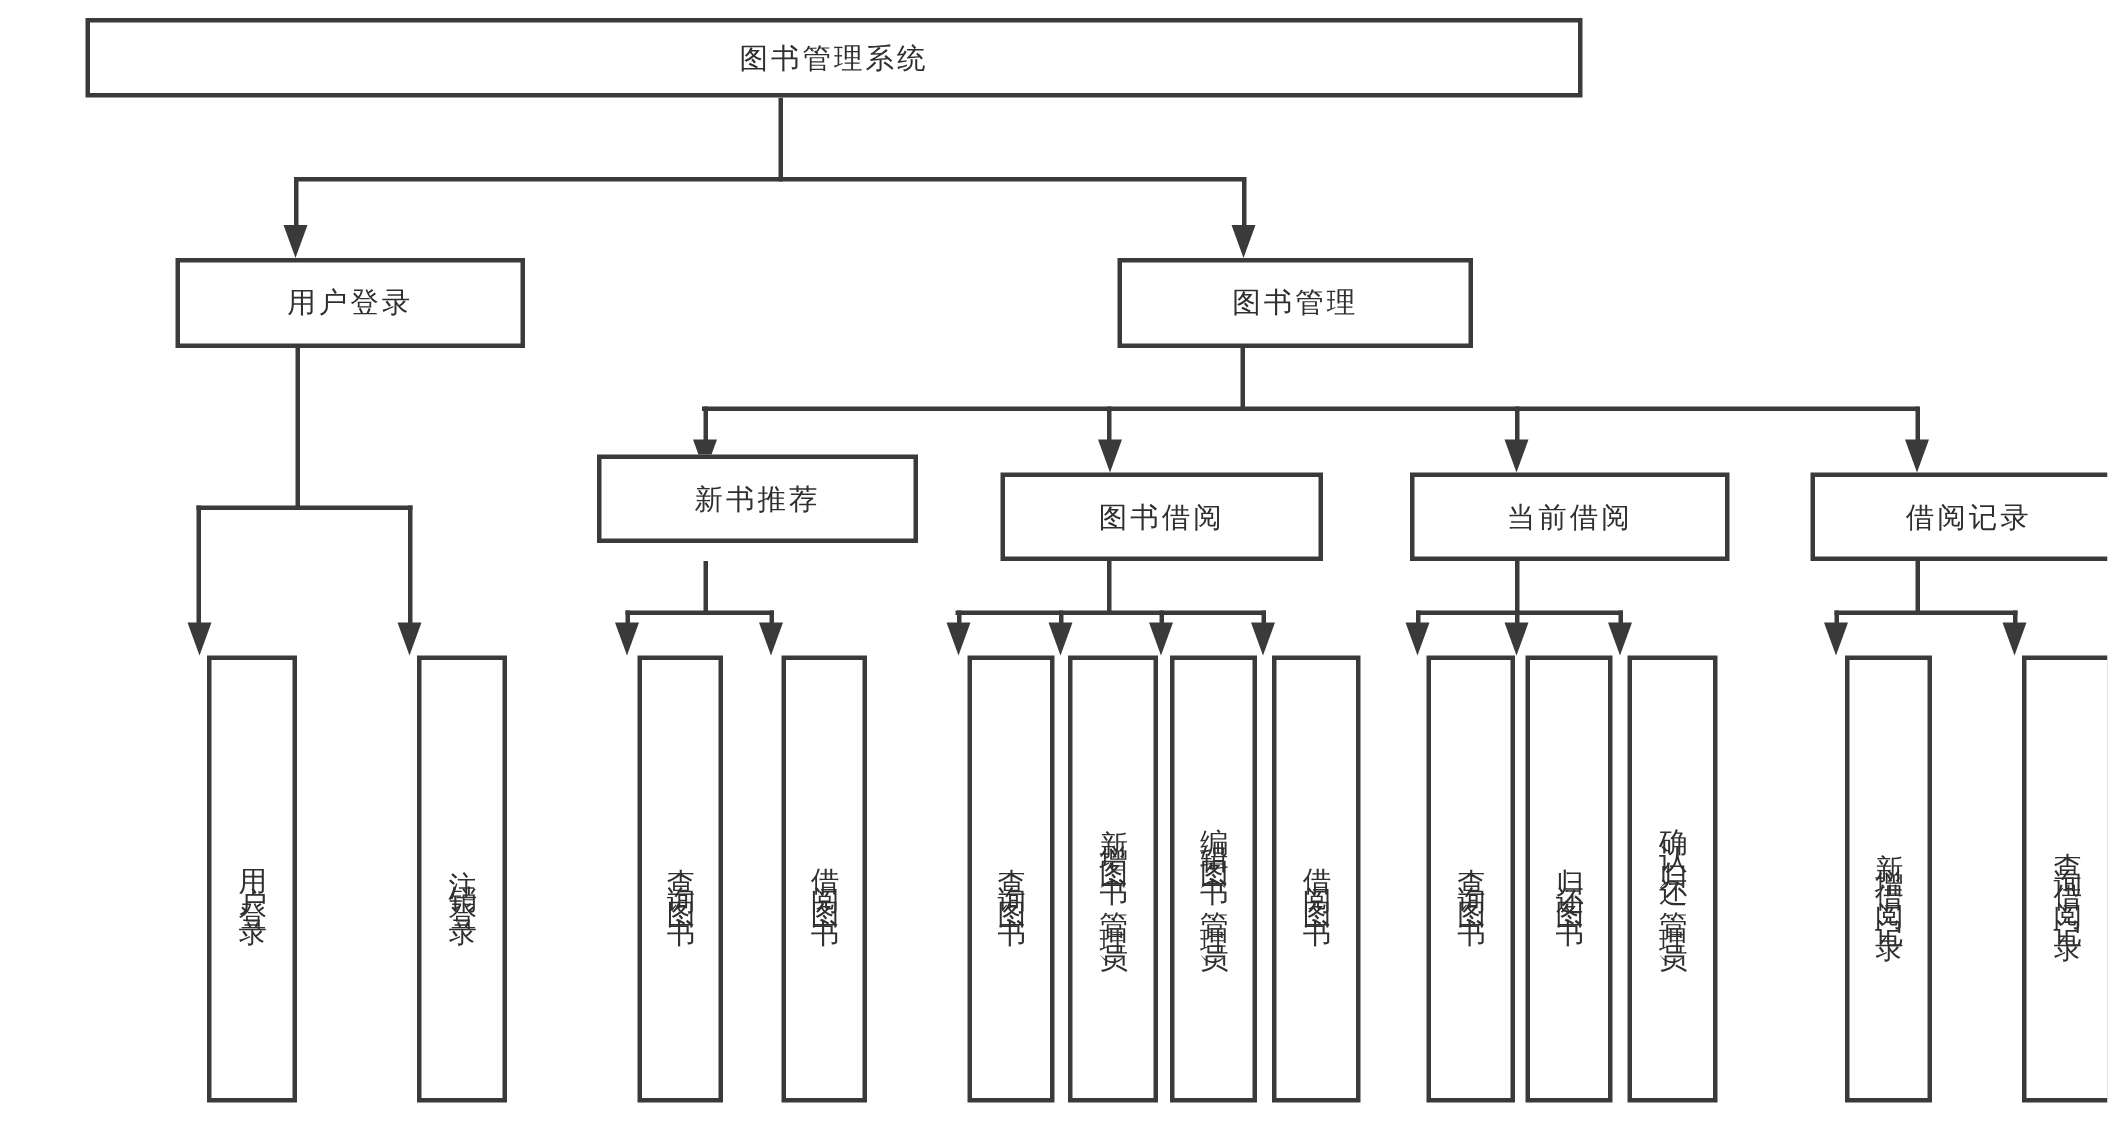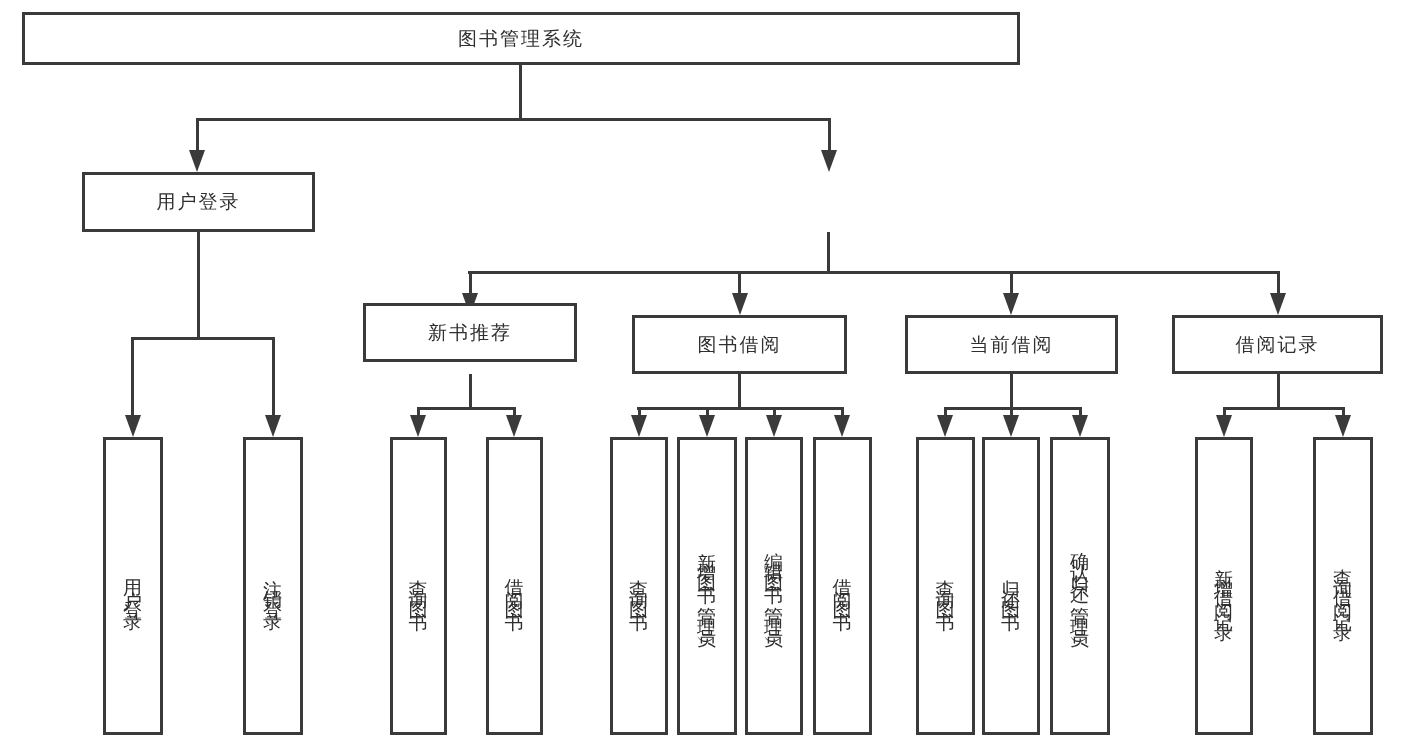--- a/index.html
+++ b/index.html
@@ -6,21 +6,21 @@
   .canvas {
     position:relative; width:1405px; height:747px; background:#ffffff;
     overflow:hidden;
     font-family:"Liberation Sans","DejaVu Sans",sans-serif;
     color:#2f2f2f;
   }
   .node {
     position:absolute; box-sizing:border-box;
     border:3px solid #3a3a3a; background:#ffffff;
     display:flex; align-items:center; justify-content:center;
-    font-size:19px; letter-spacing:2px; z-index:2; text-align:center;
+    font-size:19px; letter-spacing:2px; z-index:2; text-align:center;margin-left:35px;
   }
   .leaf {
     writing-mode:vertical-rl; text-orientation:mixed;
     font-size:19px; letter-spacing:11px; line-height:1;
   }
   .vline { position:absolute; width:3px; background:#3a3a3a; z-index:1; }
   .hline { position:absolute; height:3px; background:#3a3a3a; z-index:1; }
   .arrowhead {
     position:absolute; width:0; height:0; z-index:1;
     border-left:8px solid transparent; border-right:8px solid transparent;
@@ -40,20 +40,21 @@
 
   <div class="vline" style="left:519px; top:65px;  height:56px;"></div>
   <div class="hline" style="left:196px; top:118px; width:634px;"></div>
   <div class="vline" style="left:196px; top:118px; height:36px;"></div>
   <div class="arrowhead" style="left:189px; top:150px;"></div>
   <div class="vline" style="left:828px; top:118px; height:36px;"></div>
   <div class="arrowhead" style="left:821px; top:150px;"></div>
 
   <div class="node" style="left:82px; top:172px; width:233px; height:60px;">用户登录</div>
 
+  <div class="node" style="left:710px; top:172px; width:237px; height:60px;">图书管理</div>
 
   <div class="vline" style="left:197px; top:232px; height:108px;"></div>
   <div class="hline" style="left:131px; top:337px; width:144px;"></div>
   <div class="vline" style="left:131px; top:337px; height:83px;"></div>
   <div class="arrowhead" style="left:125px; top:415px;"></div>
   <div class="vline" style="left:272px; top:337px; height:83px;"></div>
   <div class="arrowhead" style="left:265px; top:415px;"></div>
 
   <div class="vline" style="left:827px;  top:232px; height:42px;"></div>
   <div class="hline" style="left:468px;  top:271px; width:811px;"></div>

